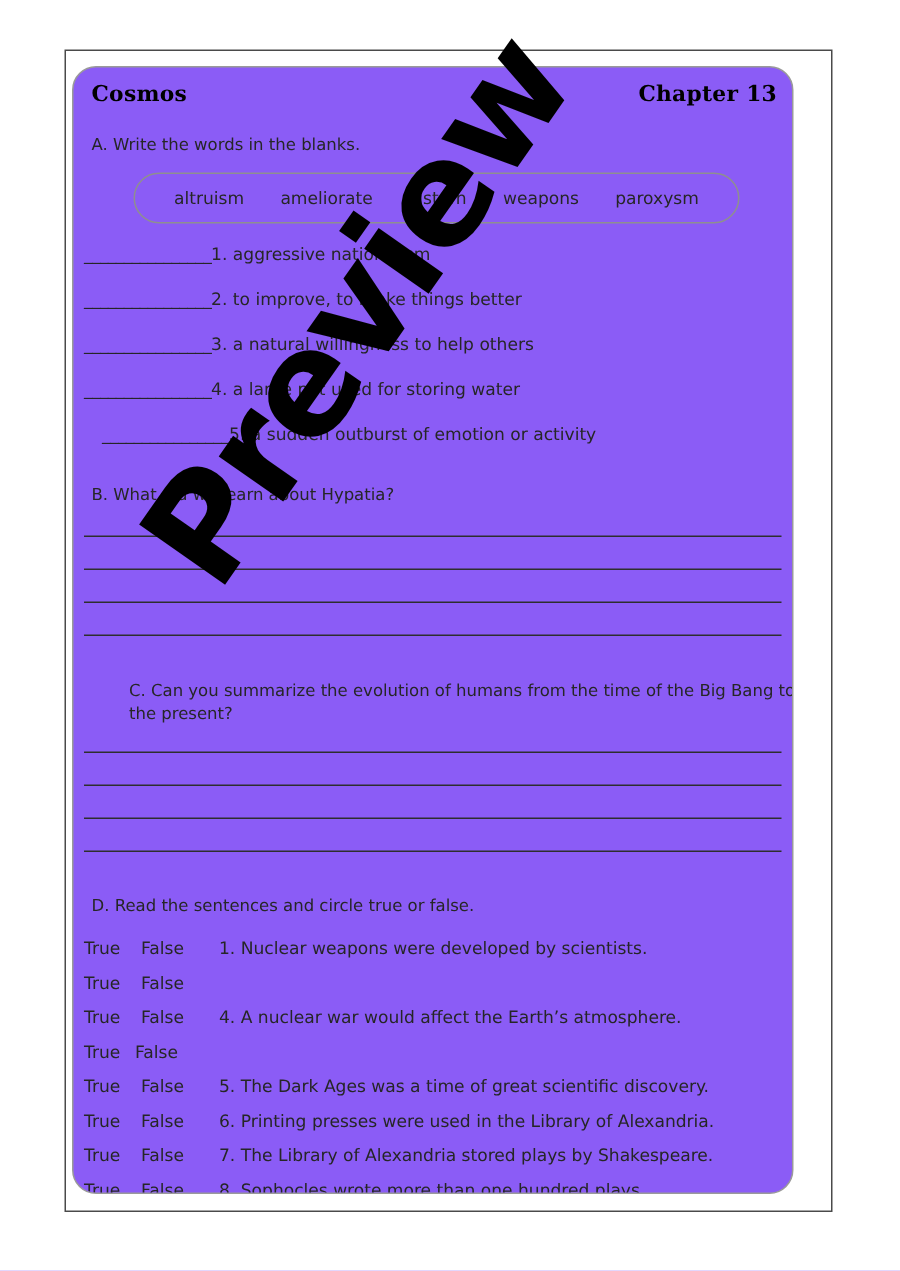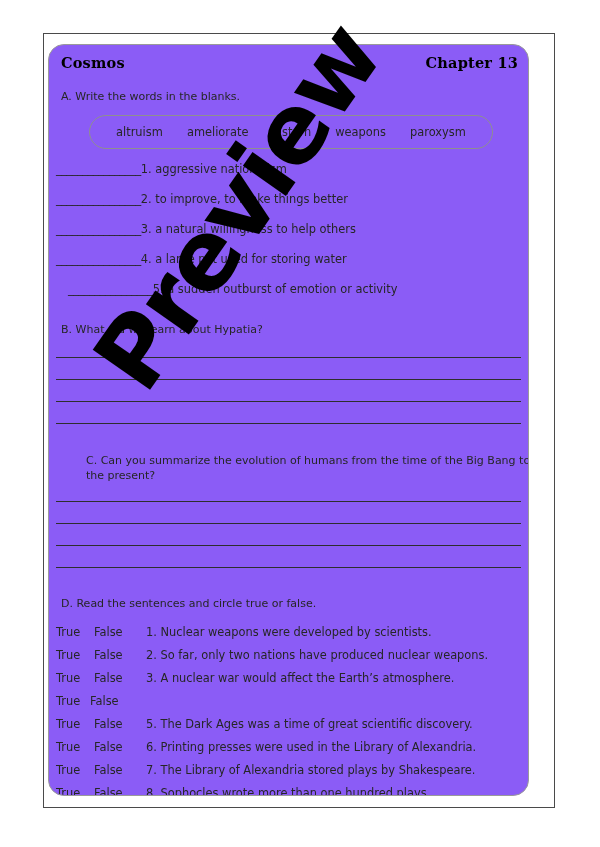--- a/index.html
+++ b/index.html
@@ -219,26 +219,25 @@
     <div class="prompt" style="left:12px; top:551px;">D. Read the sentences and circle true or false.</div>
 
     <div class="tf-row" style="top:580px;">
       <span class="tf-true">True</span>
       <span class="tf-false">False</span>
       <span class="tf-text">1. Nuclear weapons were developed by scientists.</span>
     </div>
     <div class="tf-row" style="top:603px;">
       <span class="tf-true">True</span>
       <span class="tf-false">False</span>
-      <span class="tf-text">2. So far, only two nations have produced nuclear weapons.</span>
     </div>
     <div class="tf-row" style="top:626px;">
       <span class="tf-true">True</span>
       <span class="tf-false">False</span>
-      <span class="tf-text">3. A nuclear war would affect the Earth’s atmosphere.</span>
+      <span class="tf-text">4. A nuclear war would affect the Earth’s atmosphere.</span>
     </div>
     <div class="tf-row tight" style="top:649px;">
       <span class="tf-true">True</span>
       <span class="tf-false">False</span>
     </div>
     <div class="tf-row" style="top:672px;">
       <span class="tf-true">True</span>
       <span class="tf-false">False</span>
       <span class="tf-text">5. The Dark Ages was a time of great scientific discovery.</span>
     </div>

